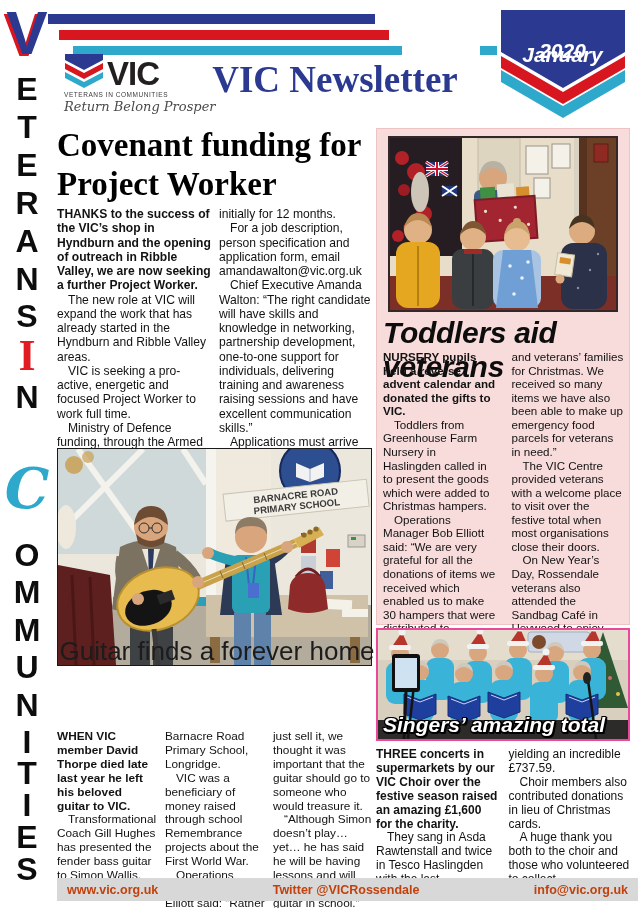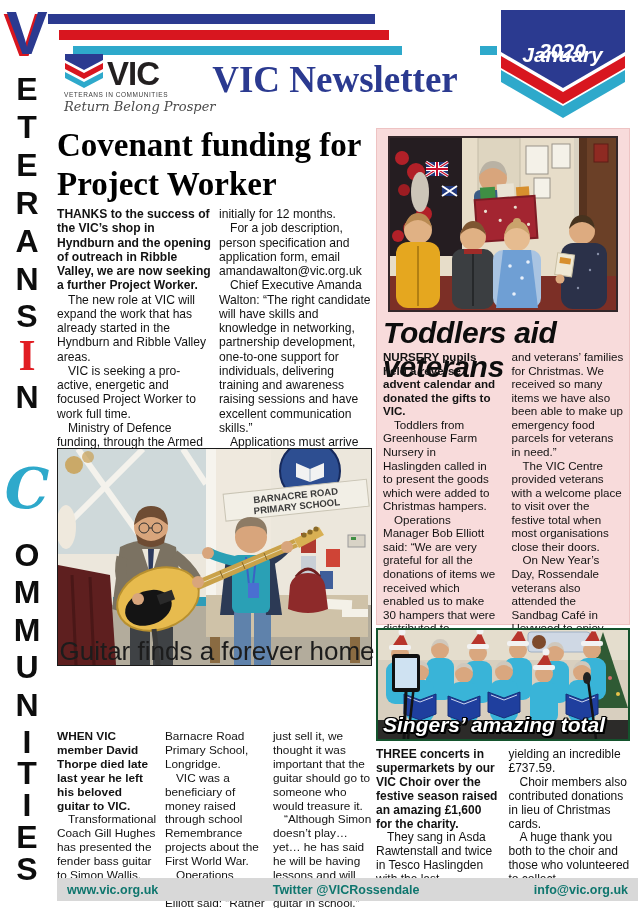--- a/index.html
+++ b/index.html
@@ -62,30 +62,30 @@
   
   .pink{position:absolute;left:376px;top:128px;width:254px;height:497px;
         background:#f8dbdb;border:1px solid #eec3c3;box-sizing:border-box;}
   .photo-toddlers{left:388px;top:136px;width:230px;height:176px;border:2px solid #33272a;background:#e7ddc9;}
   .h-toddlers{position:absolute;left:383px;top:316px;width:246px;font-size:30px;
       font-weight:700;font-style:italic;color:#0d0d0d;letter-spacing:-.3px;}
   .art-toddlers{left:383px;top:350px;width:242px;gap:15px;}
   .art-toddlers .col{font-size:11.6px;line-height:1.17;}
 
   
-  .photo-singers{left:376px;top:628px;width:254px;height:113px;border:2px solid #14532d;background:#d8cfbf;}
+  .photo-singers{left:376px;top:628px;width:254px;height:113px;border:2px solid #ec4899;background:#d8cfbf;}
   .singers-caption{position:absolute;left:5px;bottom:2px;font-size:21px;font-weight:700;font-style:italic;color:#fff;
       text-shadow:2px 2px 0 #000,-1px -1px 0 #000,1px -1px 0 #000,-1px 1px 0 #000,2px 0 0 #000,0 2px 0 #000;}
   .art-singers{left:376px;top:748px;width:256px;gap:9px;}
   .art-singers .col{font-size:12px;line-height:1.16;}
 
   
   .footer{position:absolute;left:57px;top:878px;width:581px;height:23px;background:#d8d8d8;
       display:flex;align-items:center;justify-content:space-between;
-      padding:0 10px;box-sizing:border-box;font-weight:700;font-size:12.5px;color:#0f766e;}
+      padding:0 10px;box-sizing:border-box;font-weight:700;font-size:12.5px;color:#c2410c;}
 </style>
 </head>
 <body>
 
 <div class="page">
 
   <div>
     <span class="ltr l0 big-v">V</span>
     <span class="ltr l1">E</span>
     <span class="ltr l2">T</span>

